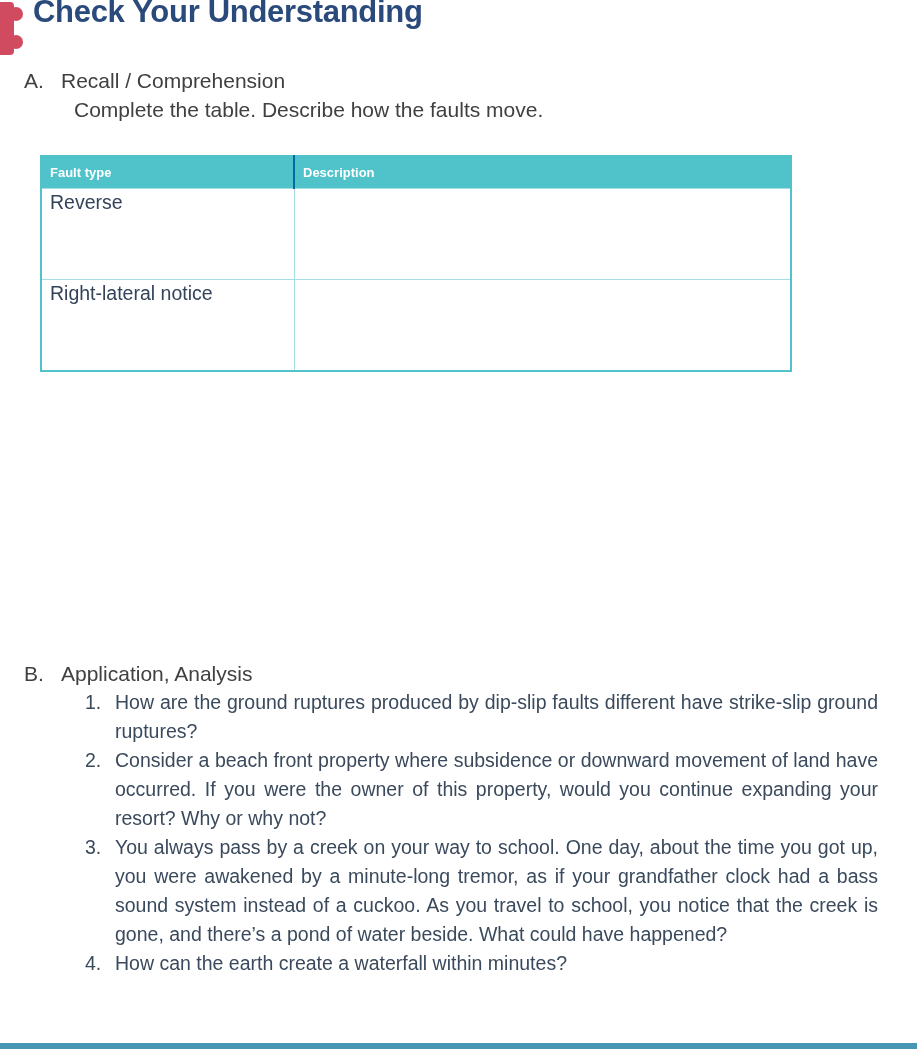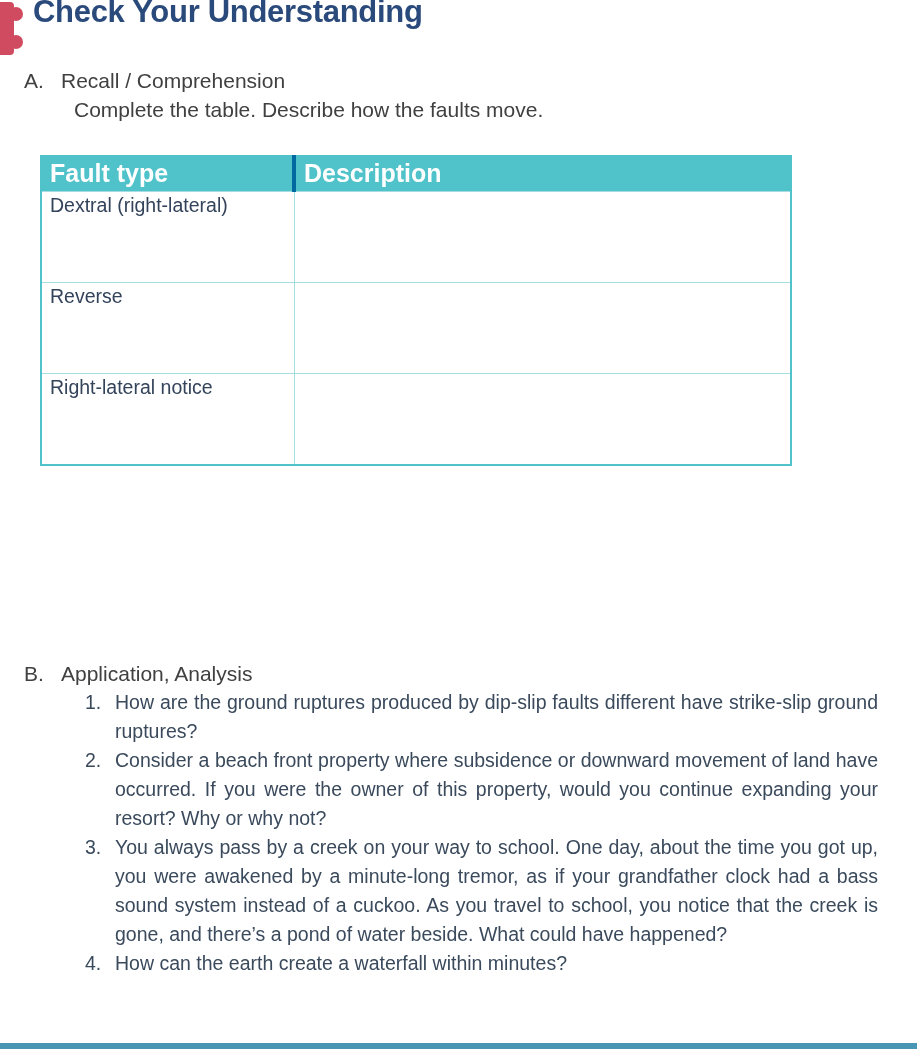--- a/index.html
+++ b/index.html
@@ -22,24 +22,24 @@
   .instruction{margin-left:50px;}
   
   table.fault{
     position:absolute;left:40px;top:155px;width:750px;
     border-collapse:collapse;table-layout:fixed;
     border:2px solid #4fc2ca;
   }
   table.fault col.c1{width:253px;}
   table.fault col.c2{width:497px;}
   table.fault th{
-    background:#4fc2ca;color:#ffffff;font-size:25px;font-weight:bold;
+    background:#4fc2ca;color:#ffffff;font-size:13px;font-weight:bold;
     text-align:left;padding:2px 8px 3px 8px;height:26px;border:none;
   }
-  table.fault th.desc{border-left:4px solid #0369a1;}
+  table.fault th.desc{border-left:2px solid #0369a1;}
   table.fault td{
     height:86px;vertical-align:top;padding:2px 8px;
     font-size:19.5px;color:#33435a;border:1px solid #a5dde2;background:#ffffff;
   }
   
   .questions{position:absolute;left:85px;top:688px;width:793px;}
   .question{display:flex;font-size:19.5px;line-height:29px;color:#3a4a5c;}
   .q-num{flex:0 0 30px;}
   .q-text{flex:1;text-align:justify;}
   
@@ -75,24 +75,20 @@
         <col class="c2">
       </colgroup>
     <thead>
       <tr>
         <th>Fault type</th>
         <th class="desc">Description</th>
       </tr>
     </thead>
     <tbody>
       <tr>
-        <td>Dextral (right-lateral)</td>
-        <td></td>
-      </tr>
-      <tr>
         <td>Reverse</td>
         <td></td>
       </tr>
       <tr>
         <td>Right-lateral notice</td>
         <td></td>
       </tr>
     </tbody>
   </table>
 

